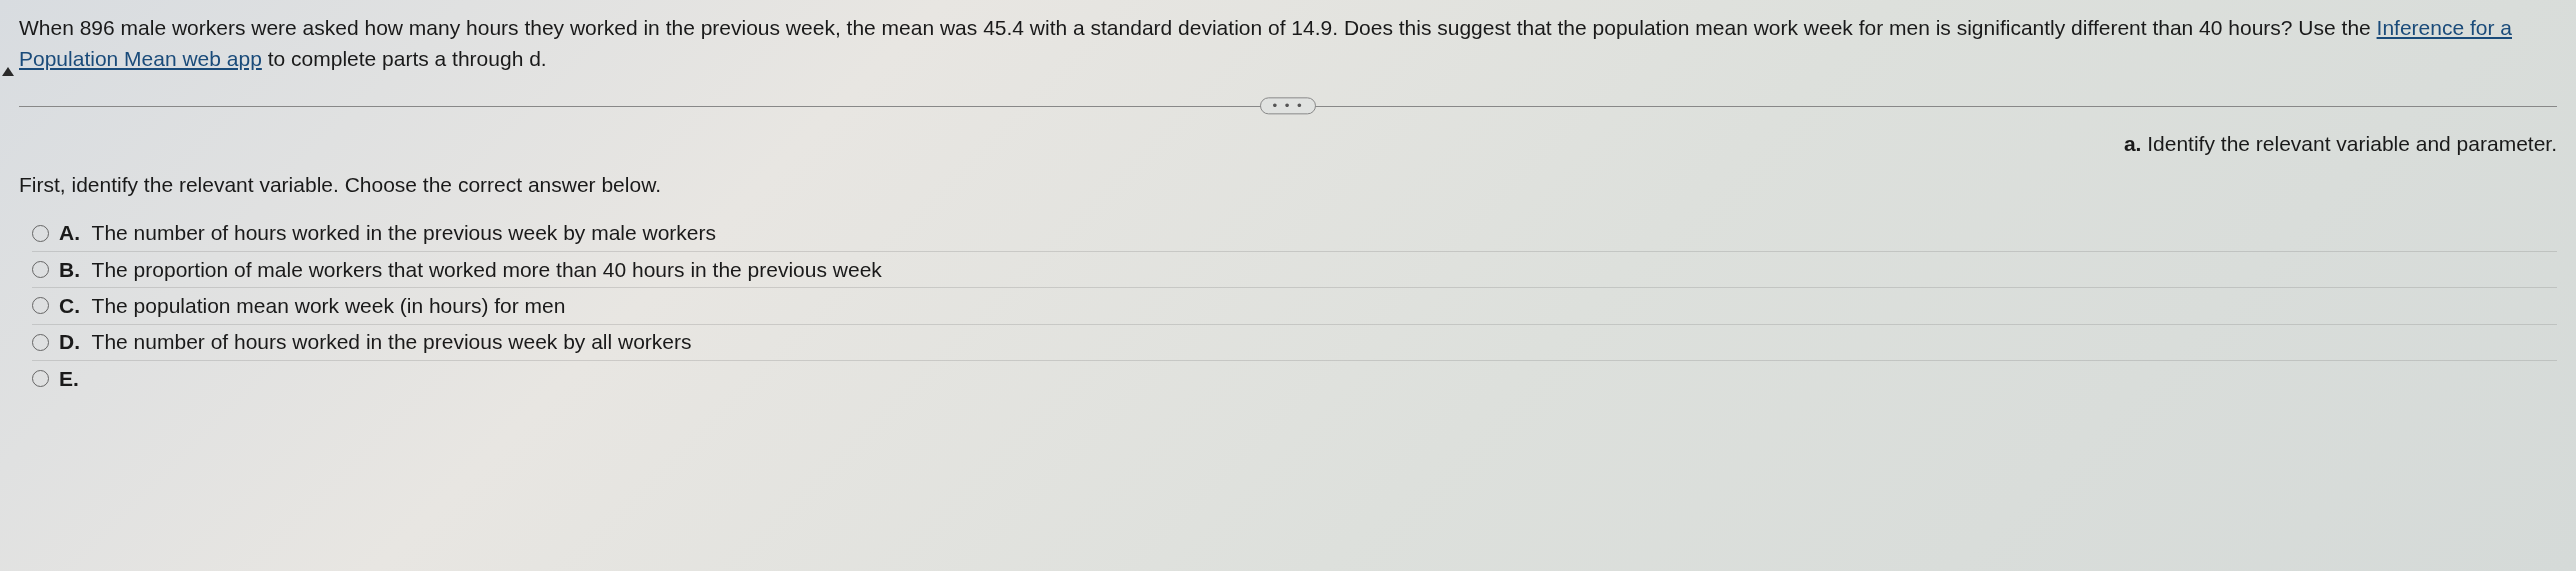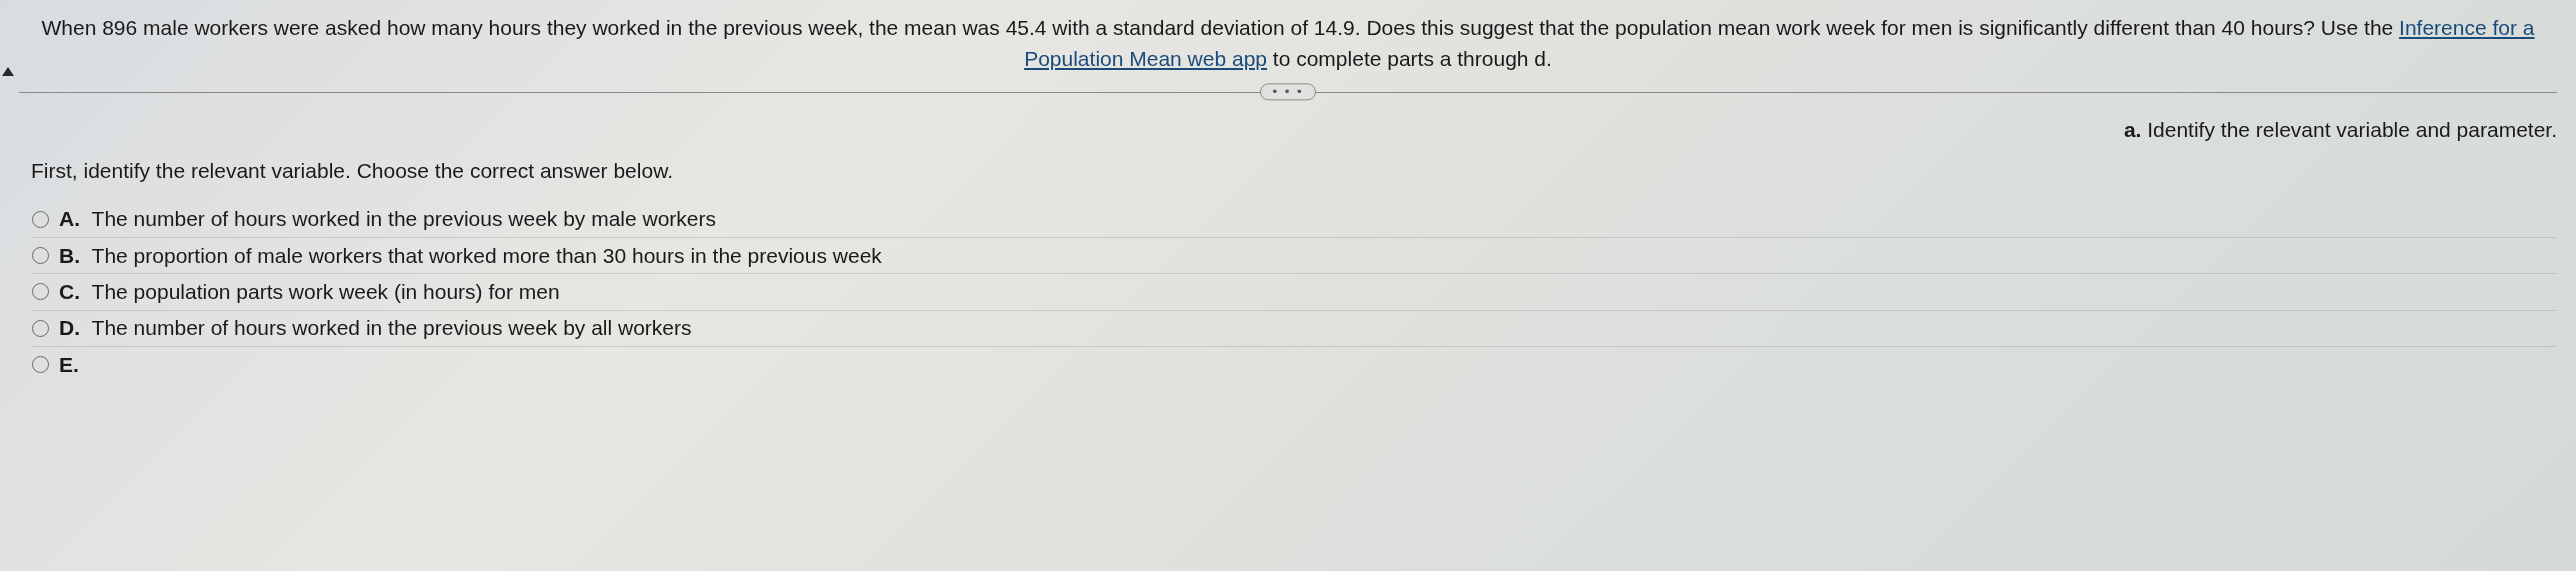--- a/index.html
+++ b/index.html
@@ -6,22 +6,21 @@
     body {
       font-family: Arial, Helvetica, sans-serif;
       background: linear-gradient(135deg, #d8dce0 0%, #e8e6e2 30%, #dde0dc 60%, #d5dad8 100%);
       color: #1a1a1a;
       font-size: 21px;
       padding: 11.5px 19px;
       min-height: 571px;
     }
     .question-text {
       line-height: 1.5;
-      margin-bottom: 17px;
-      text-align: center;
+      margin-bottom: 31px;
     }
     .link {
       color: #1a4b7a;
       text-decoration: underline;
       cursor: pointer;
     }
     .divider-wrap {
       position: relative;
       margin: 13.4px 0 25px 0;
     }
@@ -44,21 +43,20 @@
       cursor: pointer;
       color: #555;
       letter-spacing: 1.9px;
     }
     .part-label {
       margin-bottom: 17px;
       text-align: right;
     }
     .instruction {
       margin-bottom: 19px;
-      margin-left: 12px;
     }
     .options {
       padding-left: 13.4px;
     }
     .option-row {
       display: flex;
       align-items: center;
       gap: 9.6px;
       padding: 5.7px 0;
       border-top: 1px solid rgba(120,120,120,0.25);
@@ -114,26 +112,26 @@
 
 <div class="options">
   <div class="option-row">
     <div class="radio"></div>
     <span class="option-letter">A.</span>
     <span class="option-text">The number of hours worked in the previous week by male workers</span>
   </div>
   <div class="option-row">
     <div class="radio"></div>
     <span class="option-letter">B.</span>
-    <span class="option-text">The proportion of male workers that worked more than 30 hours in the previous week</span>
+    <span class="option-text">The proportion of male workers that worked more than 40 hours in the previous week</span>
   </div>
   <div class="option-row">
     <div class="radio"></div>
     <span class="option-letter">C.</span>
-    <span class="option-text">The population parts work week (in hours) for men</span>
+    <span class="option-text">The population mean work week (in hours) for men</span>
   </div>
   <div class="option-row">
     <div class="radio"></div>
     <span class="option-letter">D.</span>
     <span class="option-text">The number of hours worked in the previous week by all workers</span>
   </div>
   <div class="option-row">
     <div class="radio"></div>
     <span class="option-letter">E.</span>
   </div>

